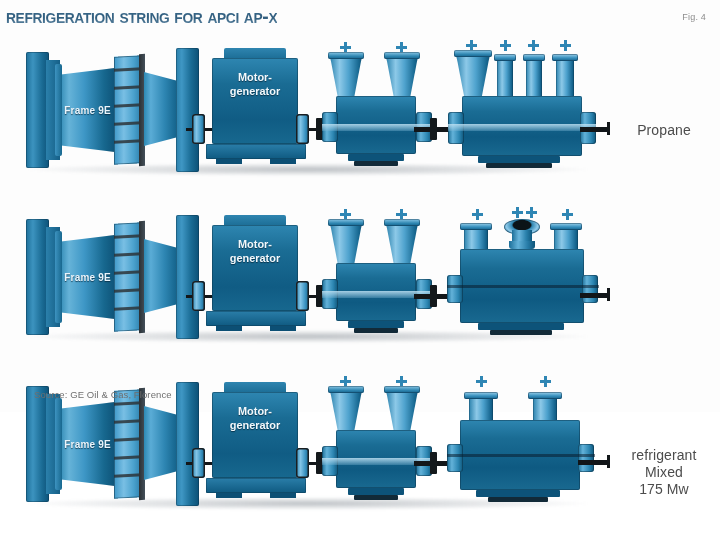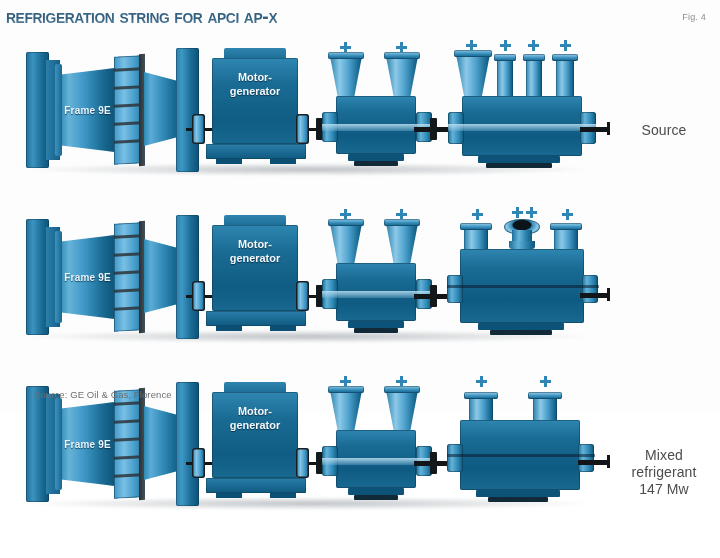--- a/index.html
+++ b/index.html
@@ -319,21 +319,21 @@
         <div class="c-band" style="left:-4px;top:84px;width:148px"></div>
         <div class="c-foot" style="left:26px;top:116px;width:82px"></div>
         <div class="c-sole" style="left:34px;top:123px;width:66px"></div>
       </div>
 
       <div class="shaft-th" style="left:580px;top:97px;width:30px"></div>
       <div class="term-cap" style="left:607px;top:92px"></div>
     </div>
 
     <div class="outlabel ol1">
-      <div>Source</div>
+      <div>Propane</div>
     </div>
   </div>
 
   <div class="row row2">
     <div class="shadow"></div>
     <div class="stage">
 
       <div class="turbine">
         <div class="tb-inlet"></div>
         <div class="tb-inlet2"></div>
@@ -419,23 +419,23 @@
         <div class="c-band" style="left:-5px;top:78px;width:152px;height:3px;background:rgba(10,30,45,.55)"></div>
         <div class="c-foot" style="left:26px;top:116px;width:86px"></div>
         <div class="c-sole" style="left:38px;top:123px;width:62px"></div>
       </div>
 
       <div class="shaft-th" style="left:580px;top:96px;width:30px"></div>
       <div class="term-cap" style="left:607px;top:91px"></div>
     </div>
 
     <div class="outlabel ol2">
+      <div>refrigerant</div>
       <div>Mixed</div>
-      <div>refrigerant</div>
-      <div>147 Mw</div>
+      <div>175 Mw</div>
     </div>
   </div>
 
   <div class="row row3">
     <div class="shadow"></div>
     <div class="stage">
 
       <div class="turbine">
         <div class="tb-inlet"></div>
         <div class="tb-inlet2"></div>

